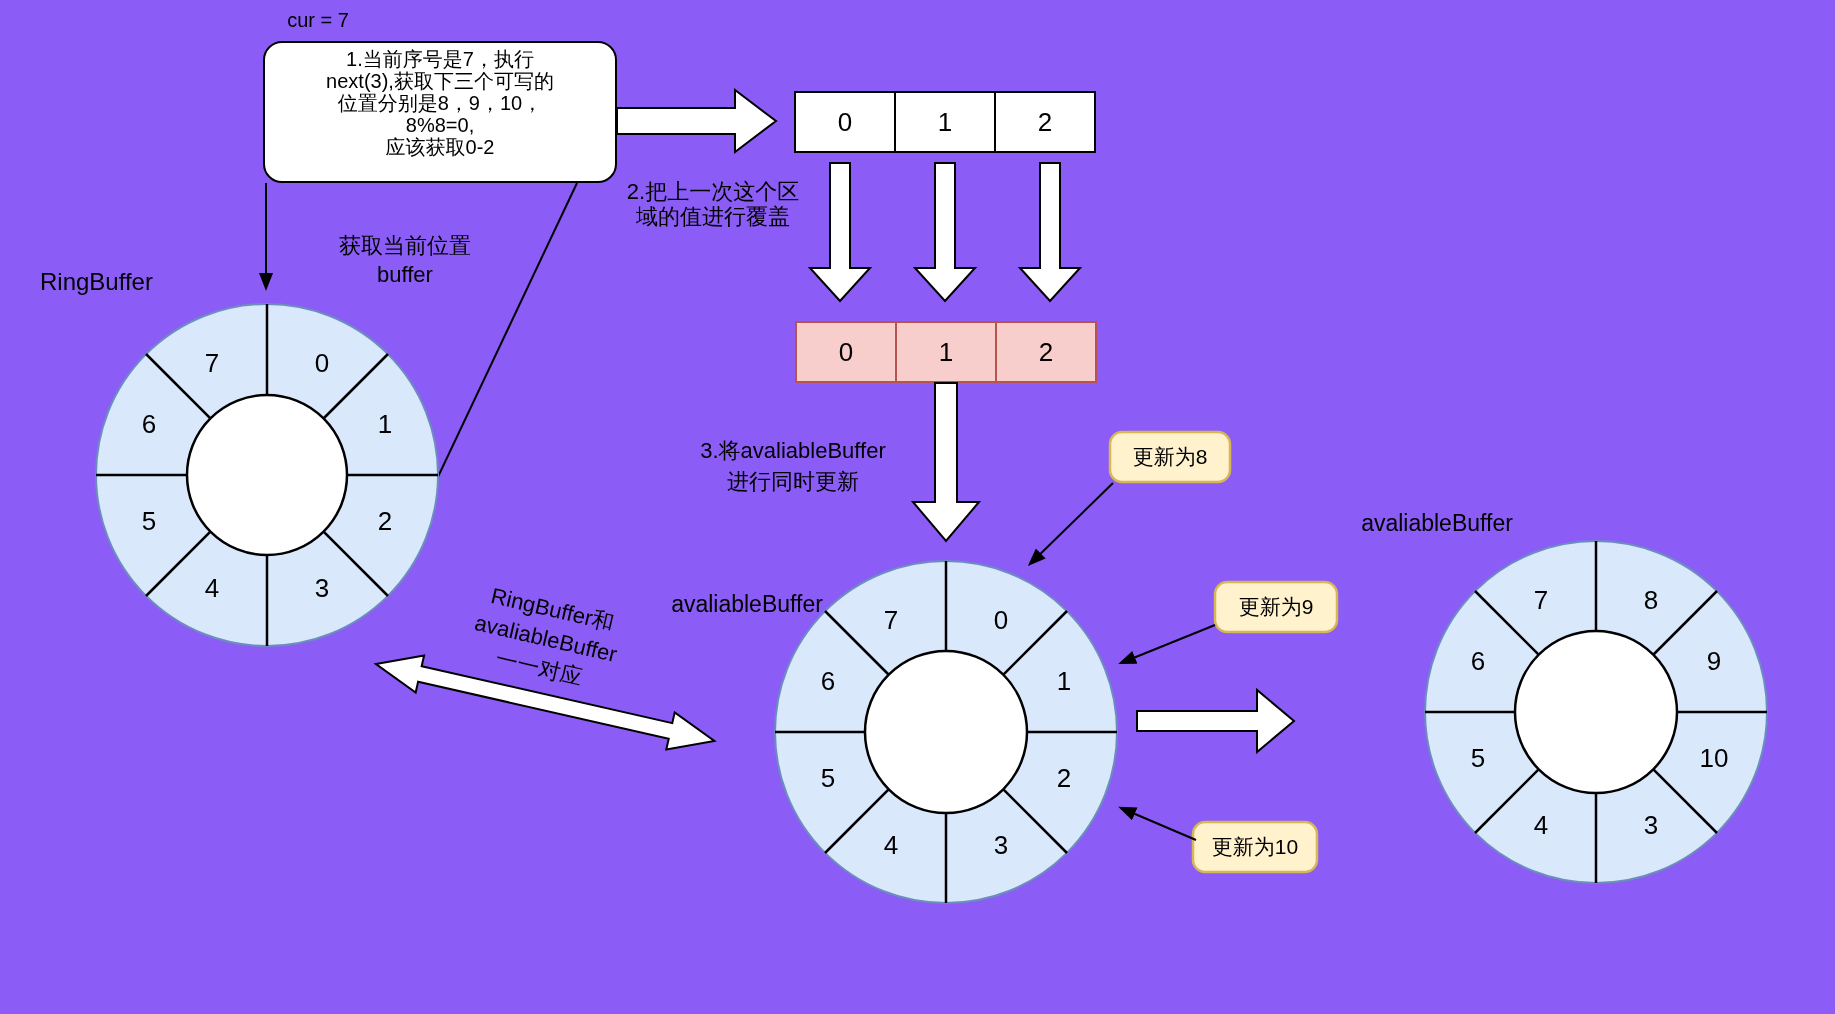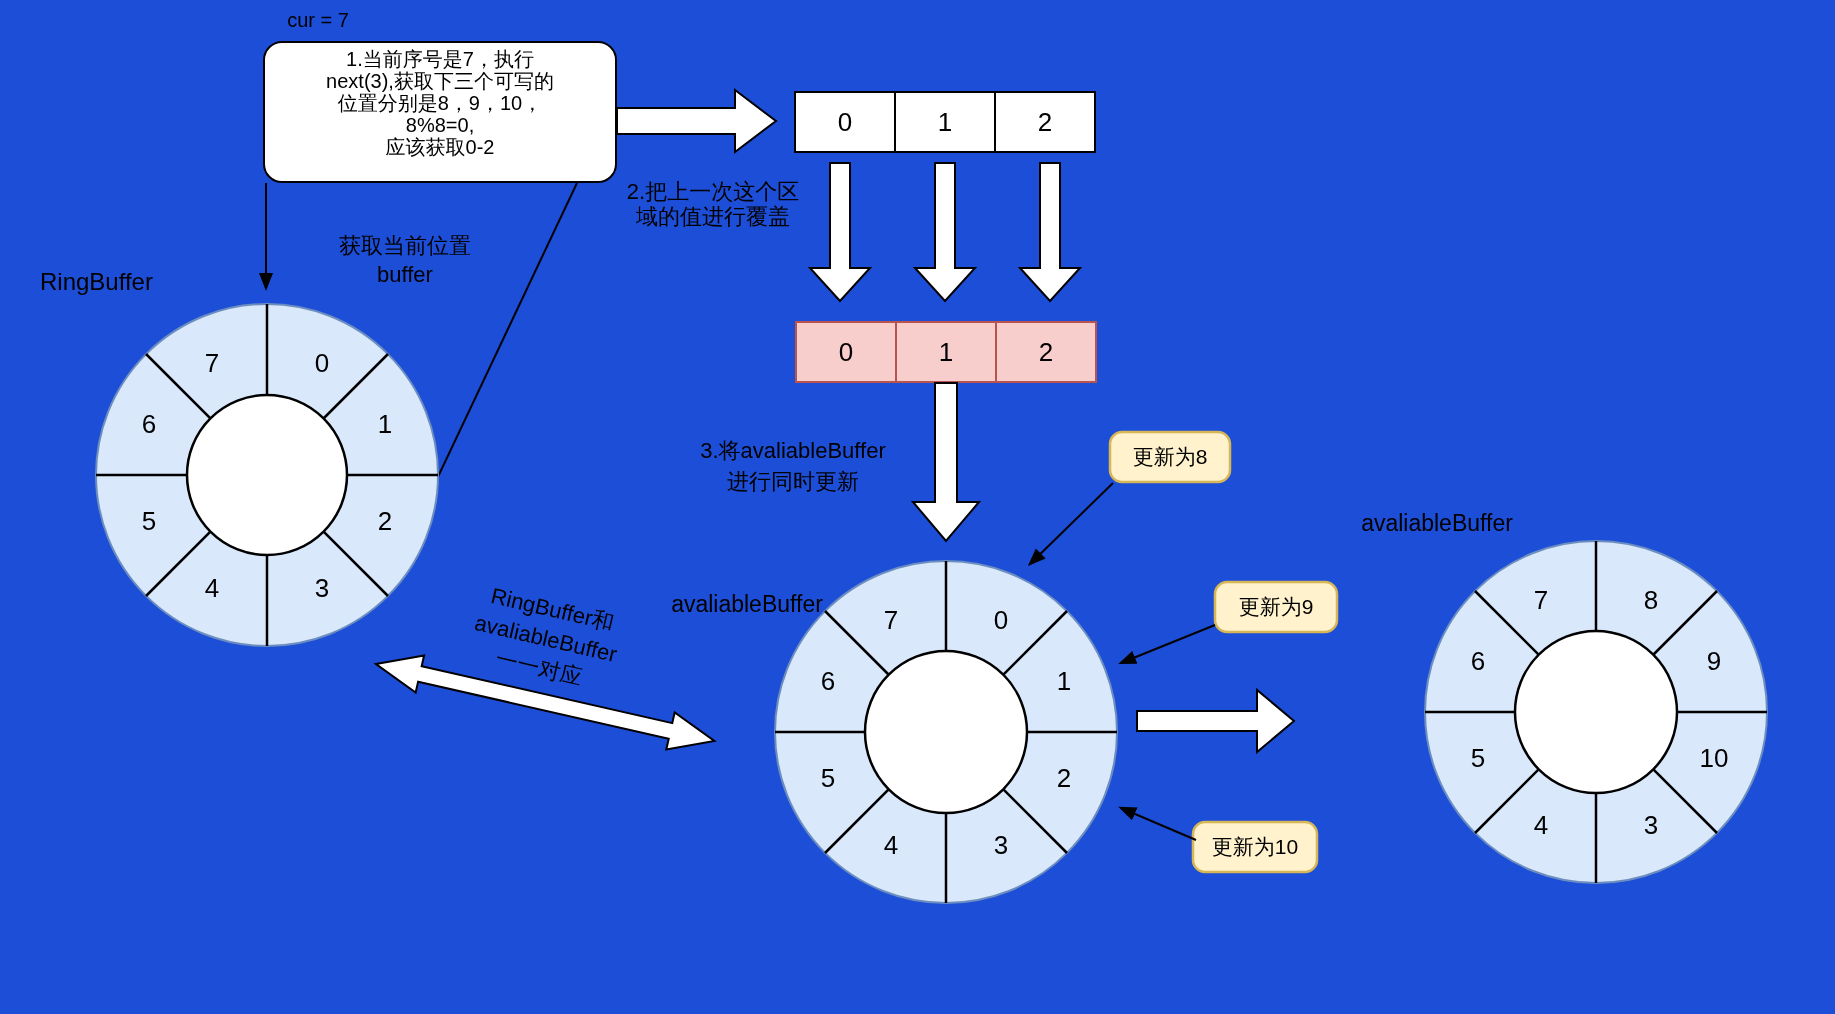--- a/index.html
+++ b/index.html
@@ -1,16 +1,16 @@
 <!DOCTYPE html>
 <html><head>
 <meta charset="utf-8">
 <style>
   html,body{margin:0;padding:0;background:#ffffff;}
-  .canvas{position:relative;width:1835px;height:1014px;background:#1d4ed8;overflow:hidden;
+  .canvas{position:relative;width:1835px;height:1014px;background:#8b5cf6;overflow:hidden;
           font-family:"Liberation Sans","DejaVu Sans",sans-serif;}
   svg{display:block;}
   text{font-family:"Liberation Sans","DejaVu Sans",sans-serif;fill:#000000;}
   .num{font-size:26px;}
   .cjk{font-size:20px;}
   .mid{font-size:22px;}
   .ringlbl{font-size:23px;}
   .callout-txt{font-size:21px;}
   .ctr{text-anchor:middle;}
 </style>

